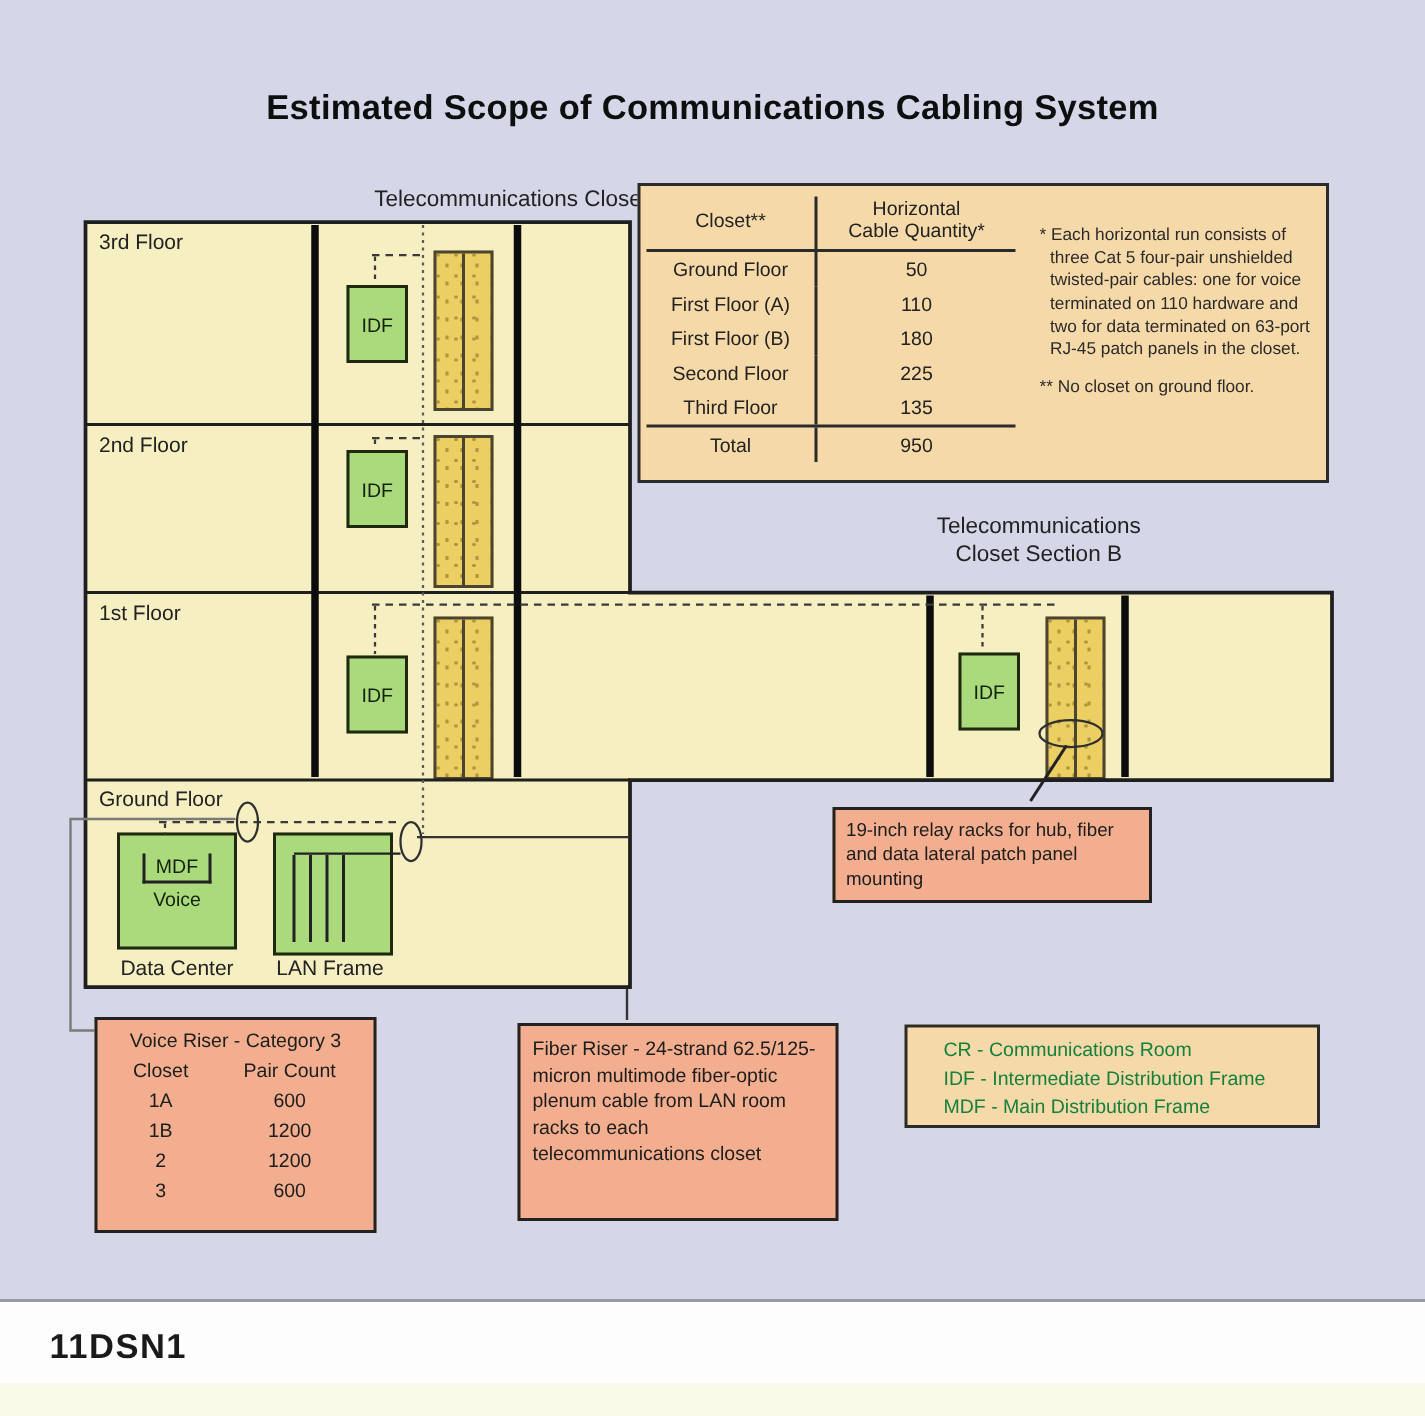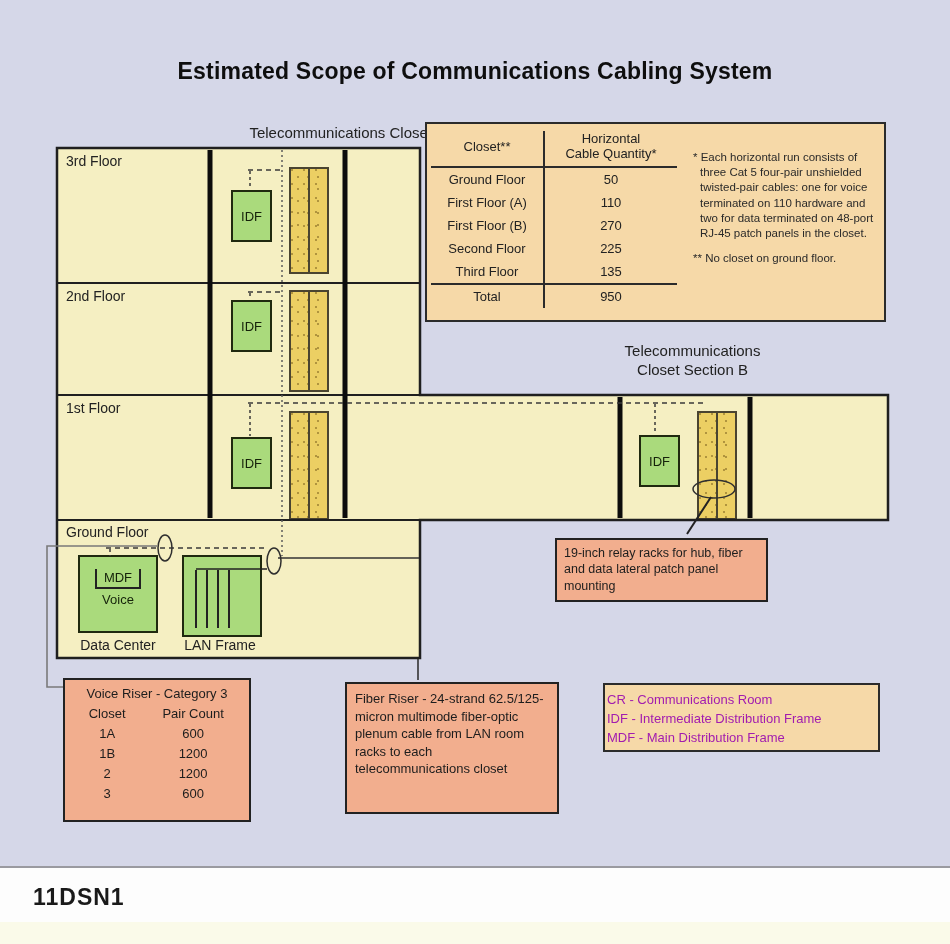--- a/index.html
+++ b/index.html
@@ -53,21 +53,21 @@
   .notes p{margin:0 0 10px 0;text-indent:-7px;padding-left:7px;}
   .pinkbox{background:#f2ae8e;border:2px solid #222;box-sizing:border-box;font-size:12.5px;line-height:1.3;color:#1d1d1d;}
   #relaybox{left:555px;top:538px;width:213px;height:64px;padding:5px 7px;}
   #fiberbox{left:345px;top:682px;width:214px;height:132px;padding:6px 8px;font-size:13px;line-height:1.35;}
   #voicebox{left:63px;top:678px;width:188px;height:144px;padding:4px 6px;font-size:13px;}
   .v-title{text-align:center;line-height:20px;}
   .vrow{display:flex;line-height:20px;}
   .vc1{width:42%;text-align:center;}
   .vc2{width:58%;text-align:center;}
   .legendbox{left:603px;top:683px;width:277px;height:69px;background:#f6d9a8;border:2px solid #2b2b2b;box-sizing:border-box;
-             padding:6px 2px;font-size:13px;line-height:1.45;color:#a21caf;}
+             padding:6px 24px;font-size:13px;line-height:1.45;color:#15803d;}
   .divline{left:0;top:866px;width:950px;height:2px;background:#9a9aa0;}
   .white-strip{left:0;top:868px;width:950px;height:54px;background:#fdfdfd;}
   .figid{left:33px;top:884px;font-size:23px;font-weight:600;color:#1a1a1a;letter-spacing:1px;}
   .yellow-strip{left:0;top:922px;width:950px;height:22px;background:#fafae9;}
 </style>
 </head>
 <body>
 
 <div class="canvas">
   <div class="abs bg-lavender"></div>
@@ -174,38 +174,38 @@
         <div class="ctr">
           <div class="ctc1">Ground Floor</div>
           <div class="ctc2">50</div>
         </div>
         <div class="ctr">
           <div class="ctc1">First Floor (A)</div>
           <div class="ctc2">110</div>
         </div>
         <div class="ctr">
           <div class="ctc1">First Floor (B)</div>
-          <div class="ctc2">270</div>
+          <div class="ctc2">180</div>
         </div>
         <div class="ctr">
           <div class="ctc1">Second Floor</div>
           <div class="ctc2">225</div>
         </div>
         <div class="ctr">
           <div class="ctc1">Third Floor</div>
           <div class="ctc2">135</div>
         </div>
         <div class="ctr ct-total">
           <div class="ctc1">Total</div>
           <div class="ctc2">950</div>
         </div>
       </div>
     </div>
     <div class="notes">
-      <p>* Each horizontal run consists of three Cat 5 four-pair unshielded twisted-pair cables: one for voice terminated on 110 hardware and two for data terminated on 48-port RJ-45 patch panels in the closet.</p>
+      <p>* Each horizontal run consists of three Cat 5 four-pair unshielded twisted-pair cables: one for voice terminated on 110 hardware and two for data terminated on 63-port RJ-45 patch panels in the closet.</p>
       <p>** No closet on ground floor.</p>
     </div>
   </div>
 
   <div class="abs pinkbox" id="relaybox">19-inch relay racks for hub, fiber and data lateral patch panel mounting</div>
   <div class="abs pinkbox" id="fiberbox">Fiber Riser - 24-strand 62.5/125-micron multimode fiber-optic plenum cable from LAN room racks to each telecommunications closet</div>
   <div class="abs pinkbox" id="voicebox">
     <div class="v-title">Voice Riser - Category 3</div>
     <div class="vrow">
       <div class="vc1">Closet</div>

